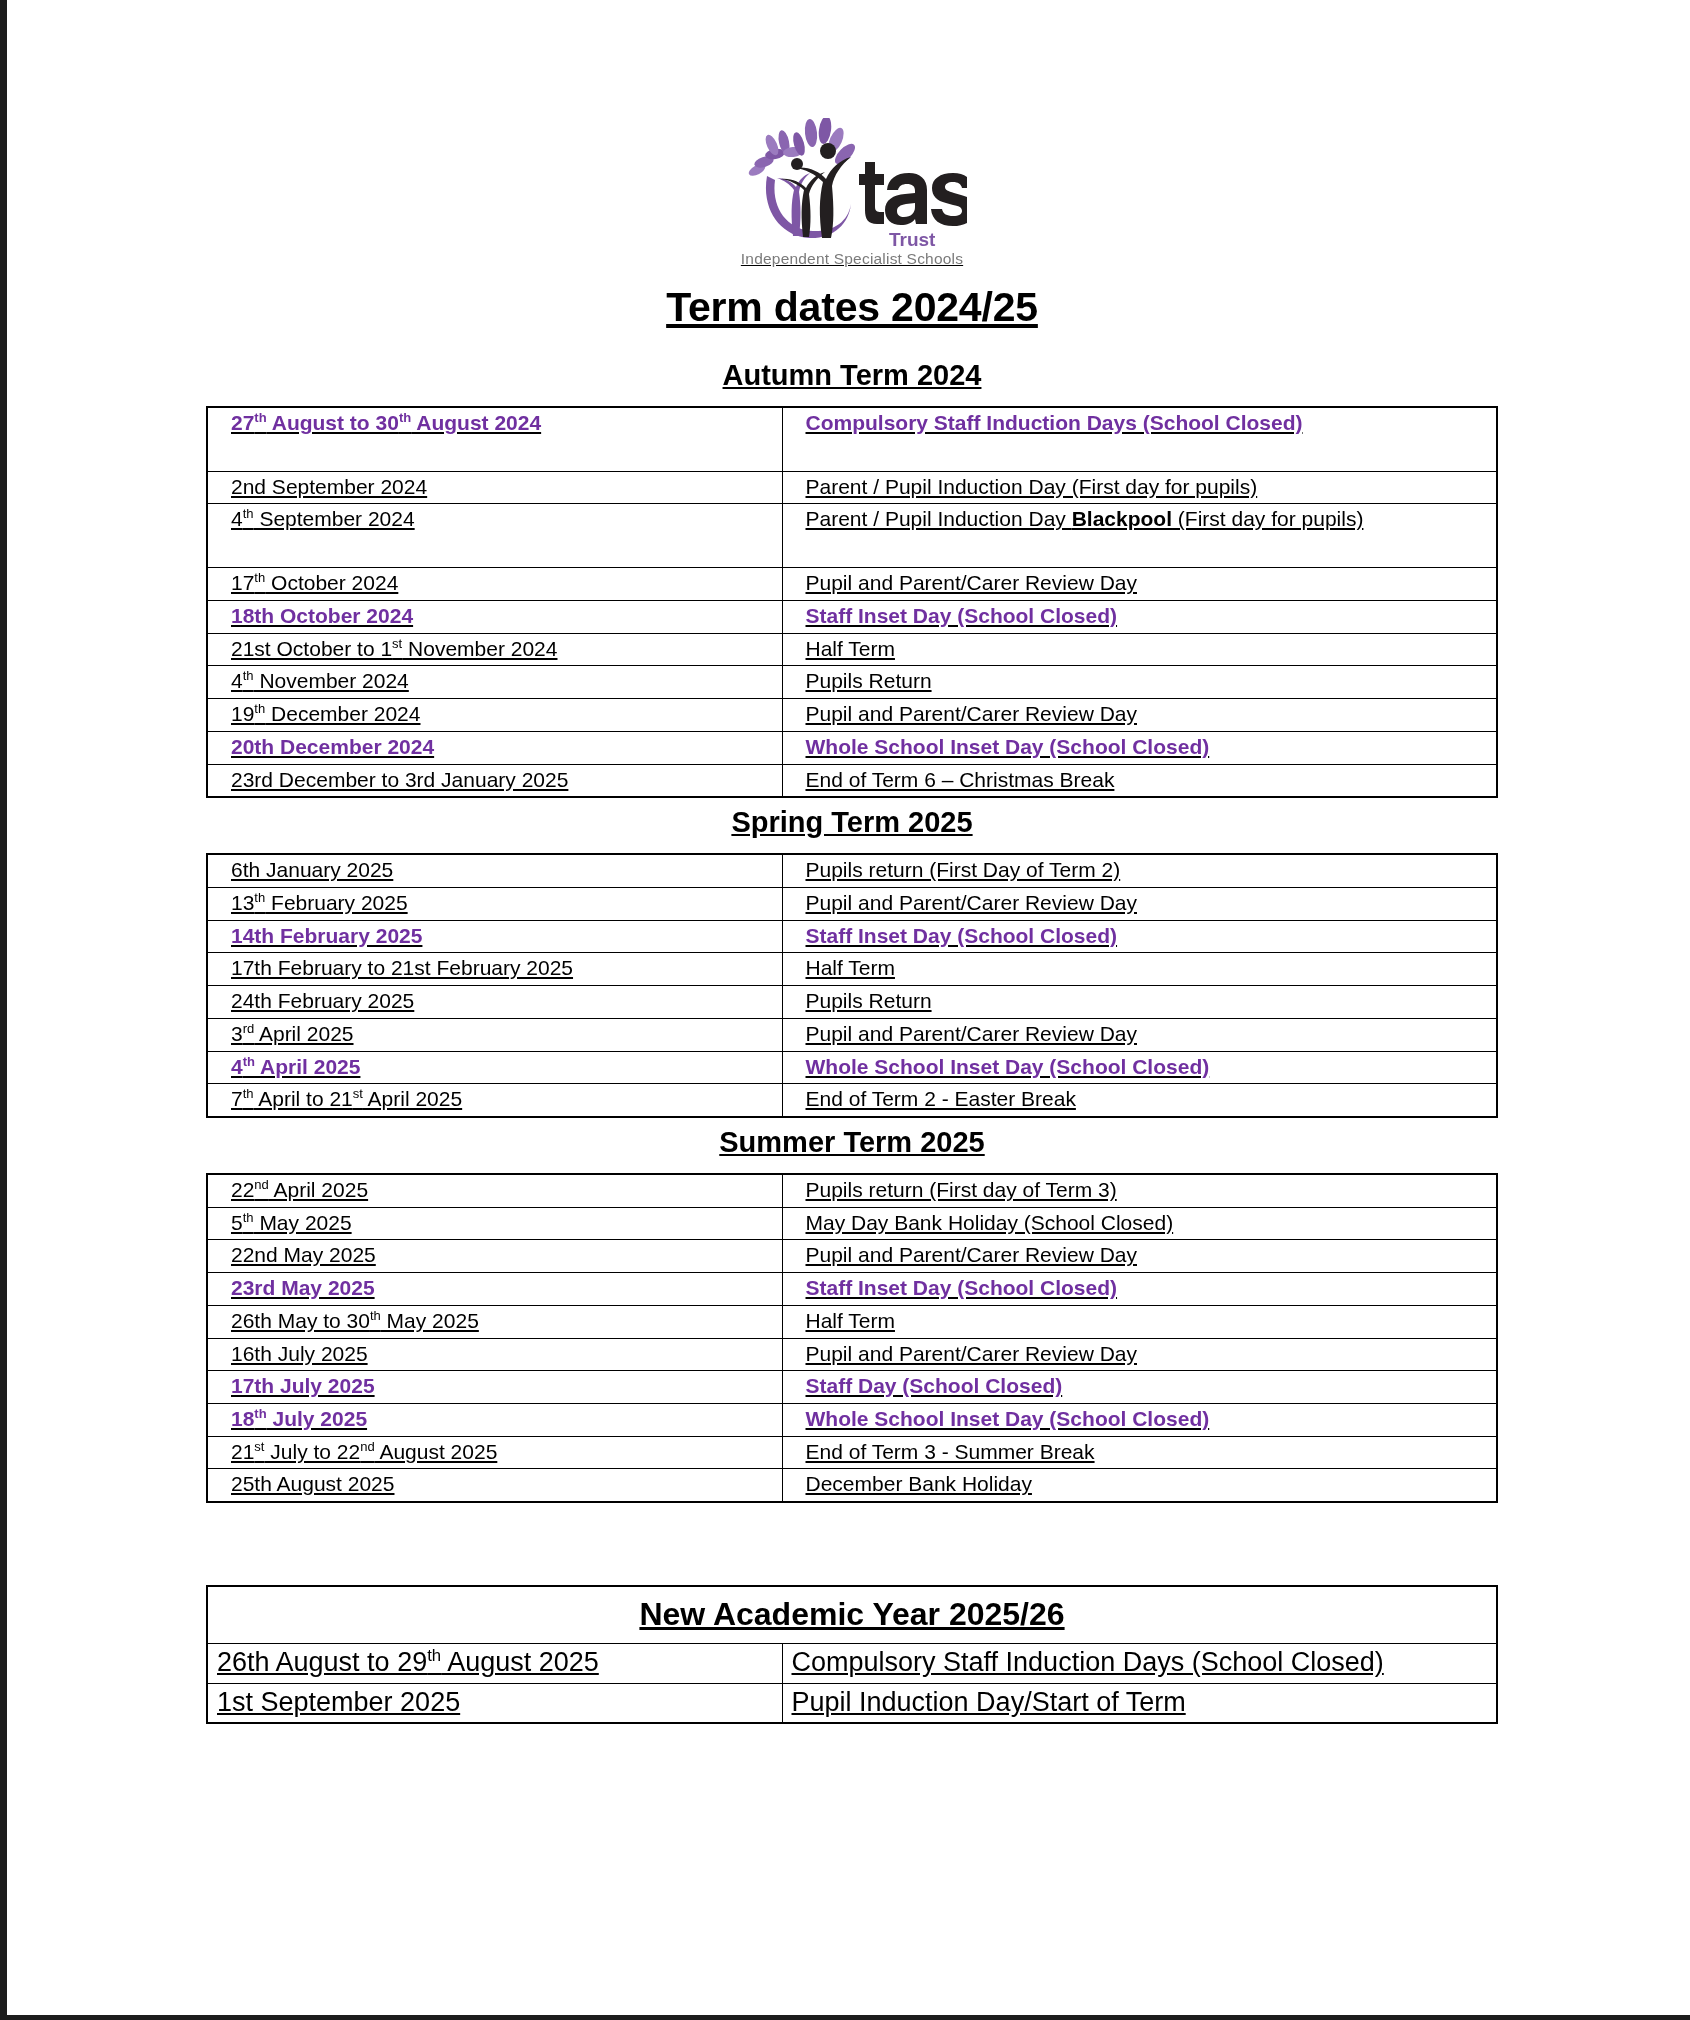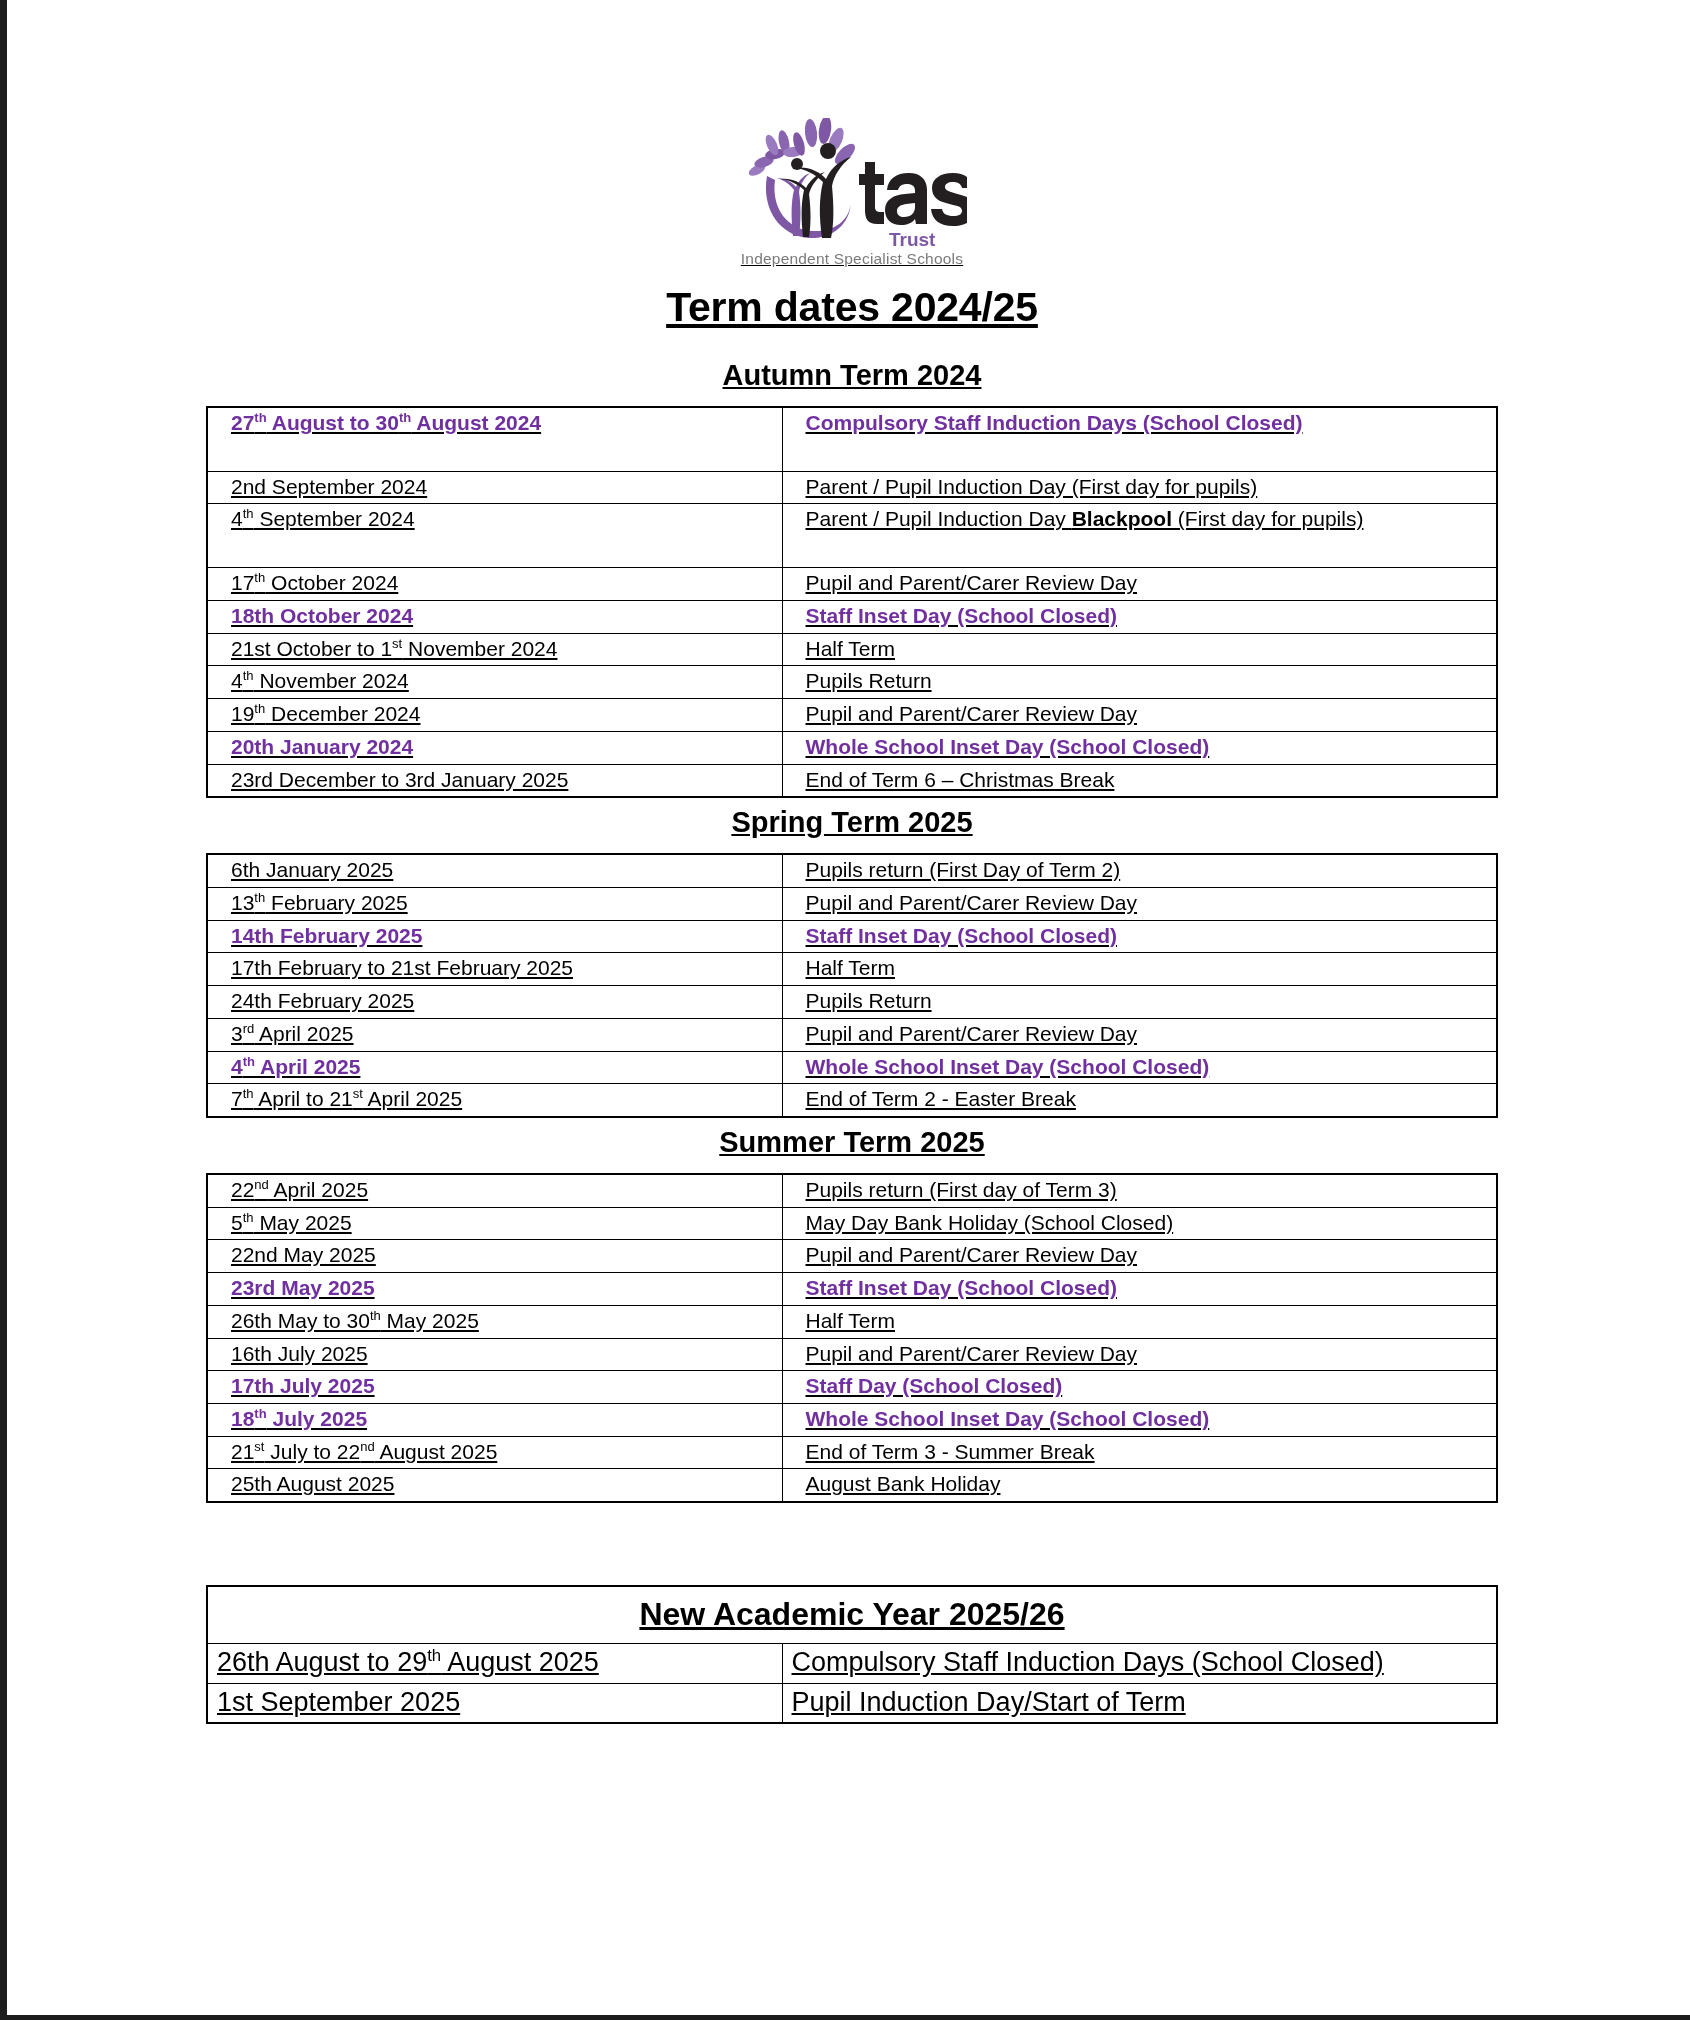--- a/index.html
+++ b/index.html
@@ -191,21 +191,21 @@
             </tr>
             <tr>
               <td class="">4<sup>th</sup> November 2024</td>
               <td class="">Pupils Return</td>
             </tr>
             <tr>
               <td class="">19<sup>th</sup> December 2024</td>
               <td class="">Pupil and Parent/Carer Review Day</td>
             </tr>
             <tr>
-              <td class="hl ">20th January 2024</td>
+              <td class="hl ">20th December 2024</td>
               <td class="hl ">Whole School Inset Day (School Closed)</td>
             </tr>
             <tr>
               <td class="">23rd December to 3rd January 2025</td>
               <td class="">End of Term 6 – Christmas Break</td>
             </tr>
           </tbody>
         </table>
         <div class="term-heading tight-top">Spring Term 2025</div>
         <table class="tt">
@@ -286,21 +286,21 @@
             <tr>
               <td class="hl ">18<sup>th</sup> July 2025</td>
               <td class="hl ">Whole School Inset Day (School Closed)</td>
             </tr>
             <tr>
               <td class="">21<sup>st</sup> July to 22<sup>nd</sup> August 2025</td>
               <td class="">End of Term 3 - Summer Break</td>
             </tr>
             <tr>
               <td class="">25th August 2025</td>
-              <td class="">August Bank Holiday</td>
+              <td class="">December Bank Holiday</td>
             </tr>
           </tbody>
         </table>
       </div>
 
     <div class="gap-82"></div>
 
     <table class="newyear">
       <colgroup>
           <col class="c1">

